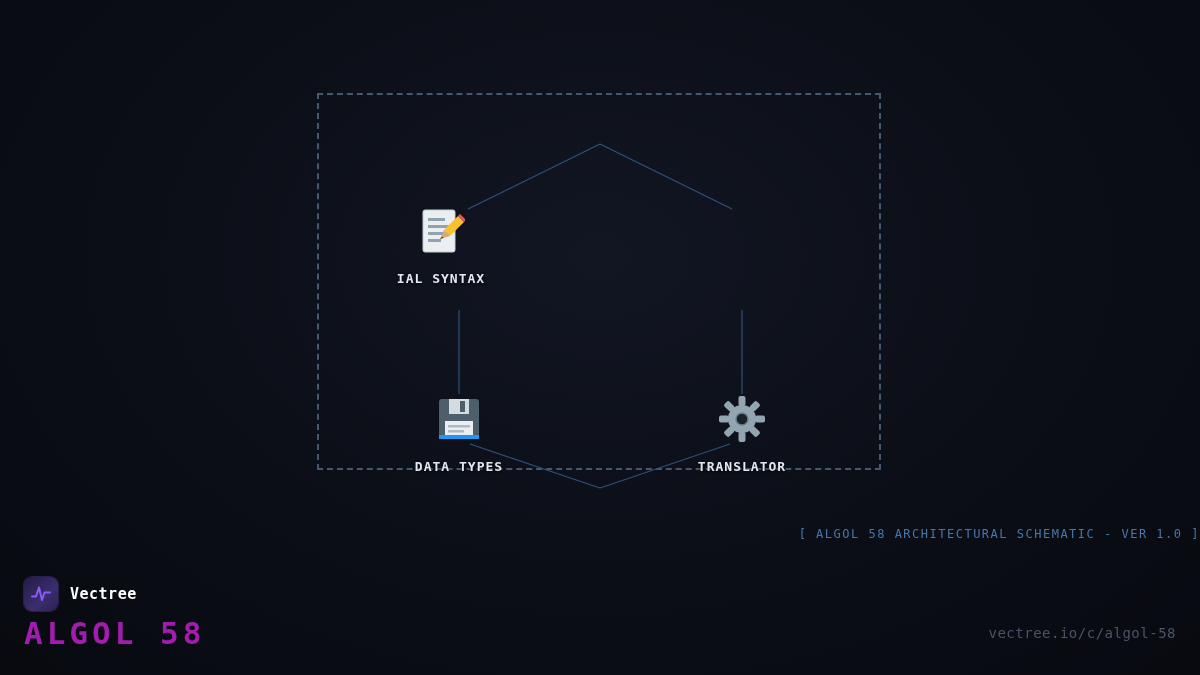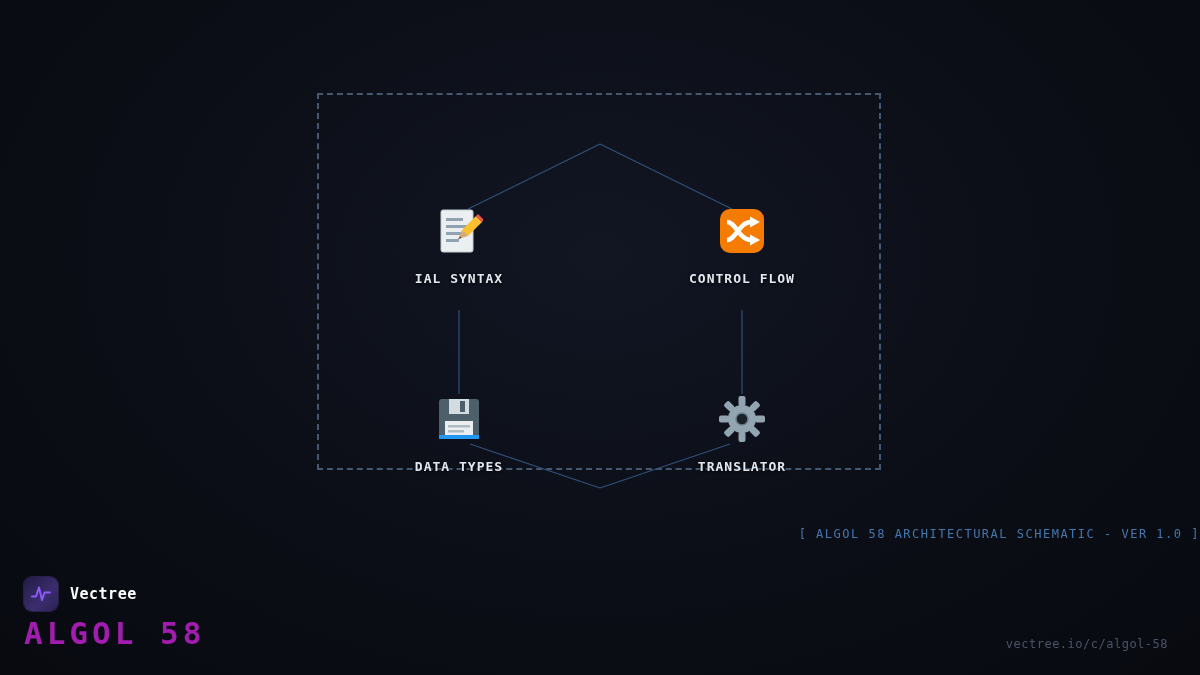--- a/index.html
+++ b/index.html
@@ -35,21 +35,21 @@
     background:linear-gradient(135deg,#221c44 0%,#3b2d6e 60%,#2a2152 100%);
     display:flex;align-items:center;justify-content:center;
     box-shadow:0 0 0 1px rgba(139,92,246,.25);
   }
   .brand-name{margin-left:12px;font-size:15px;font-weight:bold;color:#ffffff;letter-spacing:.5px;}
   .page-title{
     position:absolute;left:24px;top:50px;font-size:31px;font-weight:bold;
     color:#a21caf;letter-spacing:4px;white-space:nowrap;
   }
   .page-url{
-    position:absolute;right:32px;top:60px;font-size:12px;color:#4a5468;letter-spacing:.5px;margin-top:12px;
+    position:absolute;right:24px;top:60px;font-size:14px;color:#4a5468;letter-spacing:.5px;
   }
 </style>
 </head>
 <body>
 
 <div class="stage">
 
   <div class="frame"></div>
 
   <svg class="connectors" width="1200" height="675">
@@ -57,49 +57,37 @@
       <line x1="600" y1="144" x2="468" y2="209"></line>
       <line x1="600" y1="144" x2="732" y2="209"></line>
       <line x1="459" y1="310" x2="459" y2="394"></line>
       <line x1="742" y1="310" x2="742" y2="394"></line>
       <line x1="470" y1="444" x2="600" y2="488"></line>
       <line x1="730" y1="444" x2="600" y2="488"></line>
     </g>
   </svg>
 
 
-  <div class="node" style="left:459px;top:207px;">
+  <div class="node" style="left:441px;top:207px;">
     <span class="icon">
       <svg viewBox="0 0 48 48" width="48" height="48">
         <rect x="6" y="3" width="32" height="42" rx="2" fill="#eceff1" stroke="#c3ccd2" stroke-width="1"></rect>
         <rect x="11" y="11" width="17" height="3" fill="#8fa3b0"></rect>
         <rect x="11" y="18" width="22" height="3" fill="#8fa3b0"></rect>
         <rect x="11" y="25" width="22" height="3" fill="#8fa3b0"></rect>
         <rect x="11" y="32" width="13" height="3" fill="#8fa3b0"></rect>
         <polygon points="41,9 47,15 33,29 27,23" fill="#fbc02d"></polygon>
         <polygon points="27,23 33,29 23,32" fill="#d7a87a"></polygon>
         <polygon points="25.5,29.5 23,32 26.5,31" fill="#37474f"></polygon>
         <polygon points="43,7 49,13 47,15 41,9" fill="#ef5350"></polygon>
       </svg>
     </span>
     <div class="label">IAL SYNTAX</div>
   </div>
 
-  <div class="node" style="left:742px;top:207px;">
-    <span class="icon">
-      <svg viewBox="0 0 48 48" width="48" height="48">
-        <rect x="2" y="2" width="44" height="44" rx="10" fill="#f57c00"></rect>
-        <path d="M9 15 C 18 15, 21 33, 33 33" stroke="#ffffff" stroke-width="4.5" fill="none"></path>
-        <path d="M9 33 C 18 33, 21 15, 33 15" stroke="#ffffff" stroke-width="4.5" fill="none"></path>
-        <polygon points="32,9.5 42,15 32,20.5" fill="#ffffff"></polygon>
-        <polygon points="32,27.5 42,33 32,38.5" fill="#ffffff"></polygon>
-      </svg>
-    </span>
-    <div class="label">CONTROL FLOW</div>
-  </div>
 
   <div class="node" style="left:459px;top:395px;">
     <span class="icon">
       <svg viewBox="0 0 48 48" width="48" height="48">
         <rect x="4" y="4" width="40" height="40" rx="3" fill="#4d5f6b"></rect>
         <rect x="14" y="4" width="20" height="15" fill="#d3dce1"></rect>
         <rect x="25" y="6" width="5" height="11" fill="#4d5f6b"></rect>
         <rect x="10" y="26" width="28" height="14" fill="#eceff1"></rect>
         <rect x="13" y="30" width="22" height="2.5" fill="#aebbc3"></rect>
         <rect x="13" y="35" width="16" height="2.5" fill="#aebbc3"></rect>

